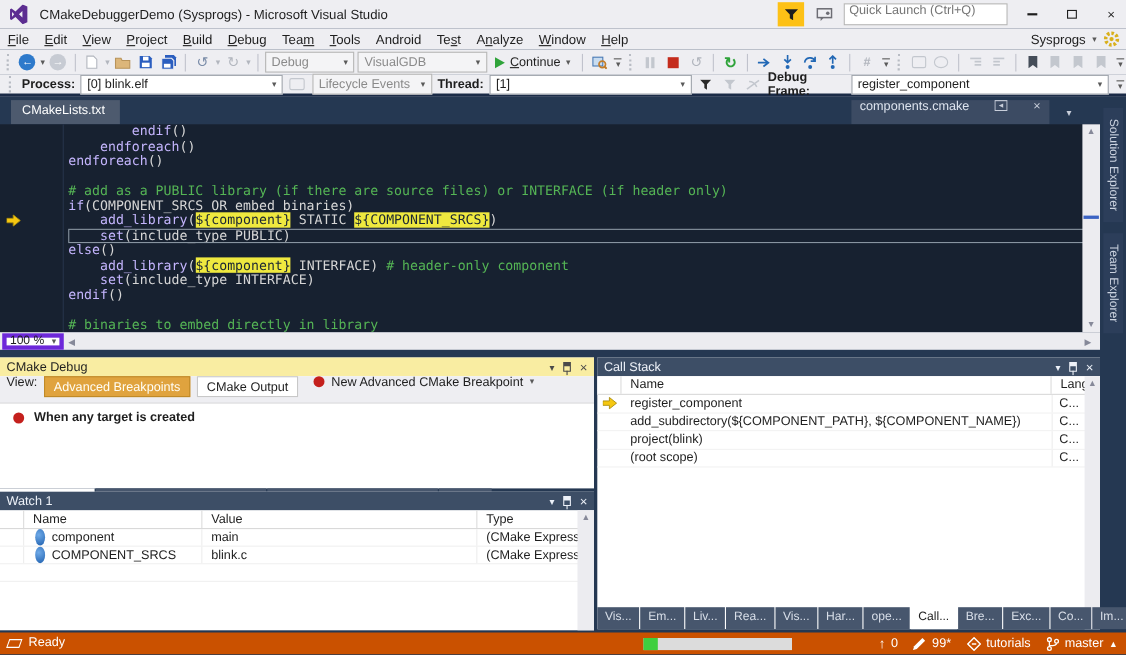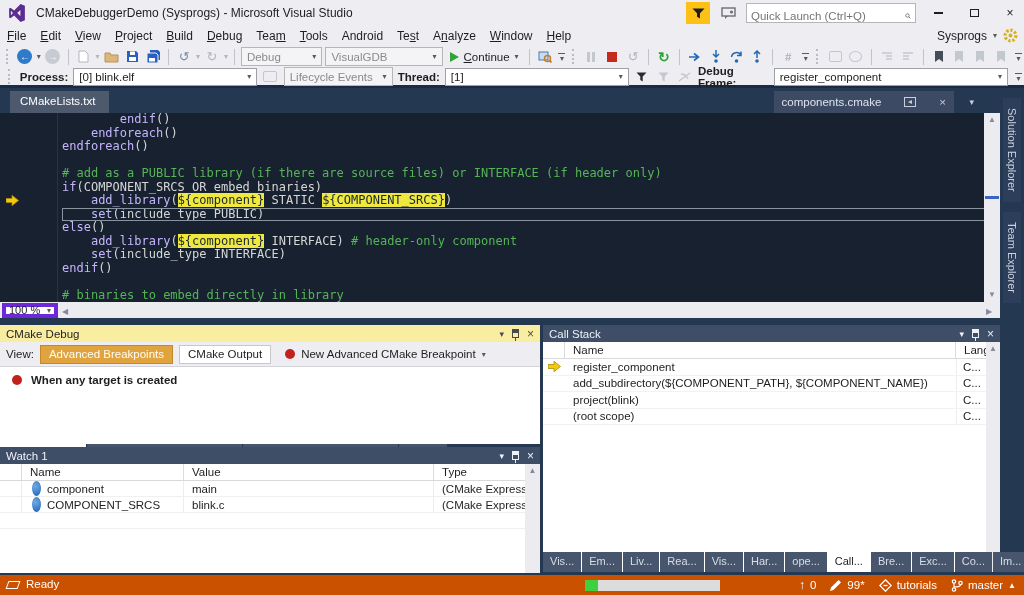--- a/index.html
+++ b/index.html
@@ -8,21 +8,21 @@
   .abs{position:absolute;}
   u{text-decoration:underline;}
 
   
   .titlebar{left:0;top:0;width:1024px;height:26px;background:#EEEEF2;display:flex;align-items:center;}
   .vslogo{margin-left:8px;width:18px;height:18px;}
   .wtitle{margin-left:10px;color:#1E1E1E;}
   .tb-right{position:absolute;right:0;top:0;height:26px;display:flex;align-items:center;gap:8px;}
   .filterbtn{width:24px;height:22px;background:#FDC116;display:flex;align-items:center;justify-content:center;}
   .feedback{width:20px;height:18px;display:flex;align-items:center;justify-content:center;}
-  .qlaunch{width:170px;height:20px;background:#FFF;border:1px solid #B5B5B5;display:flex;align-items:flex-end;padding:0 4px;}
+  .qlaunch{width:149px;height:20px;background:#FFF;border:1px solid #B5B5B5;display:flex;align-items:flex-start;padding:0 4px;}
   .qlaunch input{border:0;outline:0;flex:1;font:11.5px "Liberation Sans",sans-serif;color:#777;background:transparent;}
   .winbtn{width:28px;height:22px;display:flex;align-items:center;justify-content:center;color:#1E1E1E;font-size:12px;}
   .minbar{width:9px;height:2px;background:#1E1E1E;display:inline-block;}
   .restbox{width:9px;height:8px;border:1px solid #1E1E1E;display:inline-block;}
 
   
   .menubar{left:0;top:26px;width:1024px;height:19px;background:#EEEEF2;display:flex;align-items:center;}
   .menu-item{padding:2px 7px;color:#1E1E1E;}
   .menu-right{position:absolute;right:6px;top:26px;height:19px;display:flex;align-items:center;gap:6px;}
   .acct{color:#1E1E1E;}
@@ -47,21 +47,21 @@
   .pausebars{display:inline-flex;gap:2px;}
   .pausebars i{width:3px;height:10px;background:#C3C7CE;display:inline-block;}
   .ovf{display:inline-flex;flex-direction:column;align-items:center;line-height:5px;color:#5A5A5A;font-size:8px;padding:0 2px;}
   .ovf b{width:7px;height:1px;background:#5A5A5A;margin-bottom:2px;}
   .grayicobox{width:13px;height:11px;border:1px solid #C3C7CE;border-radius:2px;display:inline-block;}
 
   
   .editor-group{left:0;top:91px;width:1000px;height:231px;}
   .tabstrip{position:absolute;left:0;top:0;width:1000px;height:22px;}
   .doctab{position:absolute;left:10px;top:0;height:22px;background:#4D5A6E;color:#FFF;font-size:11.5px;padding:4px 14px 0 10px;}
-  .doctab-right{position:absolute;right:46px;top:0;height:22px;background:#3C4B63;color:#DDE3EE;font-size:11.5px;display:flex;align-items:center;gap:23px;padding:0 8px;}
+  .doctab-right{position:absolute;right:46px;top:0;height:22px;background:#3C4B63;color:#DDE3EE;font-size:11.5px;display:flex;align-items:flex-start;gap:23px;padding:0 8px;}
   .tabdrop{position:absolute;right:26px;top:6px;color:#C8CEDA;font-size:9px;}
   .codearea{position:absolute;left:0;top:22px;width:1000px;height:189px;background:#172130;font-family:"DejaVu Sans Mono","Liberation Mono",monospace;font-size:12px;padding-left:62px;overflow:hidden;}
   .gutterline{position:absolute;left:57px;top:22px;width:1px;height:189px;background:#26334A;}
   .cl{height:13.5px;line-height:13.5px;white-space:pre;position:relative;width:100%;}
   .cl.boxed{outline:1px solid #8894A0;outline-offset:-1px;}
   .kw{color:#c4b5fd;} .tx{color:#D6D6D6;} .cm{color:#55B555;}
   .hl{background:#EFE93F;color:#1A2633;}
   .cur-arrow{position:absolute;left:-56px;top:1px;}
   .vscroll{position:absolute;right:0;top:22px;width:16px;height:189px;background:#ECECF0;}
   .vscroll .arr{position:absolute;left:0;width:16px;height:14px;color:#868999;font-size:8px;text-align:center;line-height:14px;}
@@ -77,21 +77,21 @@
 
   
   .twin-title{height:17px;display:flex;align-items:center;padding:0 6px;font-size:11.5px;justify-content:space-between;}
   .twin-title .ticons{display:flex;gap:8px;align-items:center;font-size:9px;}
   .t-yellow{background:#F9EDA2;color:#1E1E1E;}
   .t-dark{background:#3D4E66;color:#EDF1F8;}
   .pin{display:inline-block;width:7px;height:9px;border:1px solid currentColor;border-top-width:4px;position:relative;}
   .pin::after{content:"";position:absolute;left:2px;bottom:-4px;width:1px;height:4px;background:currentColor;}
 
   .cmakedebug{left:0;top:325px;width:540px;height:119px;background:#FFF;}
-  .cmd-toolbar{position:absolute;left:0;top:17px;width:540px;height:25px;background:#EEEEF2;display:flex;align-items:center;gap:6px;padding:0 6px;font-size:11.5px;border-bottom:1px solid #D4D4D8;}
+  .cmd-toolbar{position:absolute;left:0;top:17px;width:540px;height:25px;background:#EEEEF2;display:flex;gap:6px;padding:0 6px;font-size:11.5px;border-bottom:1px solid #D4D4D8;}
   .btn-adv{height:19px;background:#E0A33E;border:1px solid #C08A28;color:#FFFDF4;display:flex;align-items:center;padding:0 8px;}
   .btn-out{height:19px;background:#FFF;border:1px solid #C8C8C8;color:#1E1E1E;display:flex;align-items:center;padding:0 8px;}
   .reddot{width:10px;height:10px;border-radius:50%;background:#C4201D;display:inline-block;}
   .cmd-content{position:absolute;left:0;top:42px;width:540px;height:57px;background:#FFF;}
   .bp-row{display:flex;align-items:center;gap:9px;padding:7px 0 0 12px;}
   .bp-row .lbl{font-weight:bold;font-size:11.5px;}
   .panel-tabs{position:absolute;display:flex;gap:1px;font-size:11px;}
   .ptab{background:#47566D;color:#D8DEE8;padding:3px 8px 0 8px;height:20px;}
   .ptab.active{background:#FFF;color:#1E1E1E;}
   .cmd-tabs{left:0;top:444px;}

